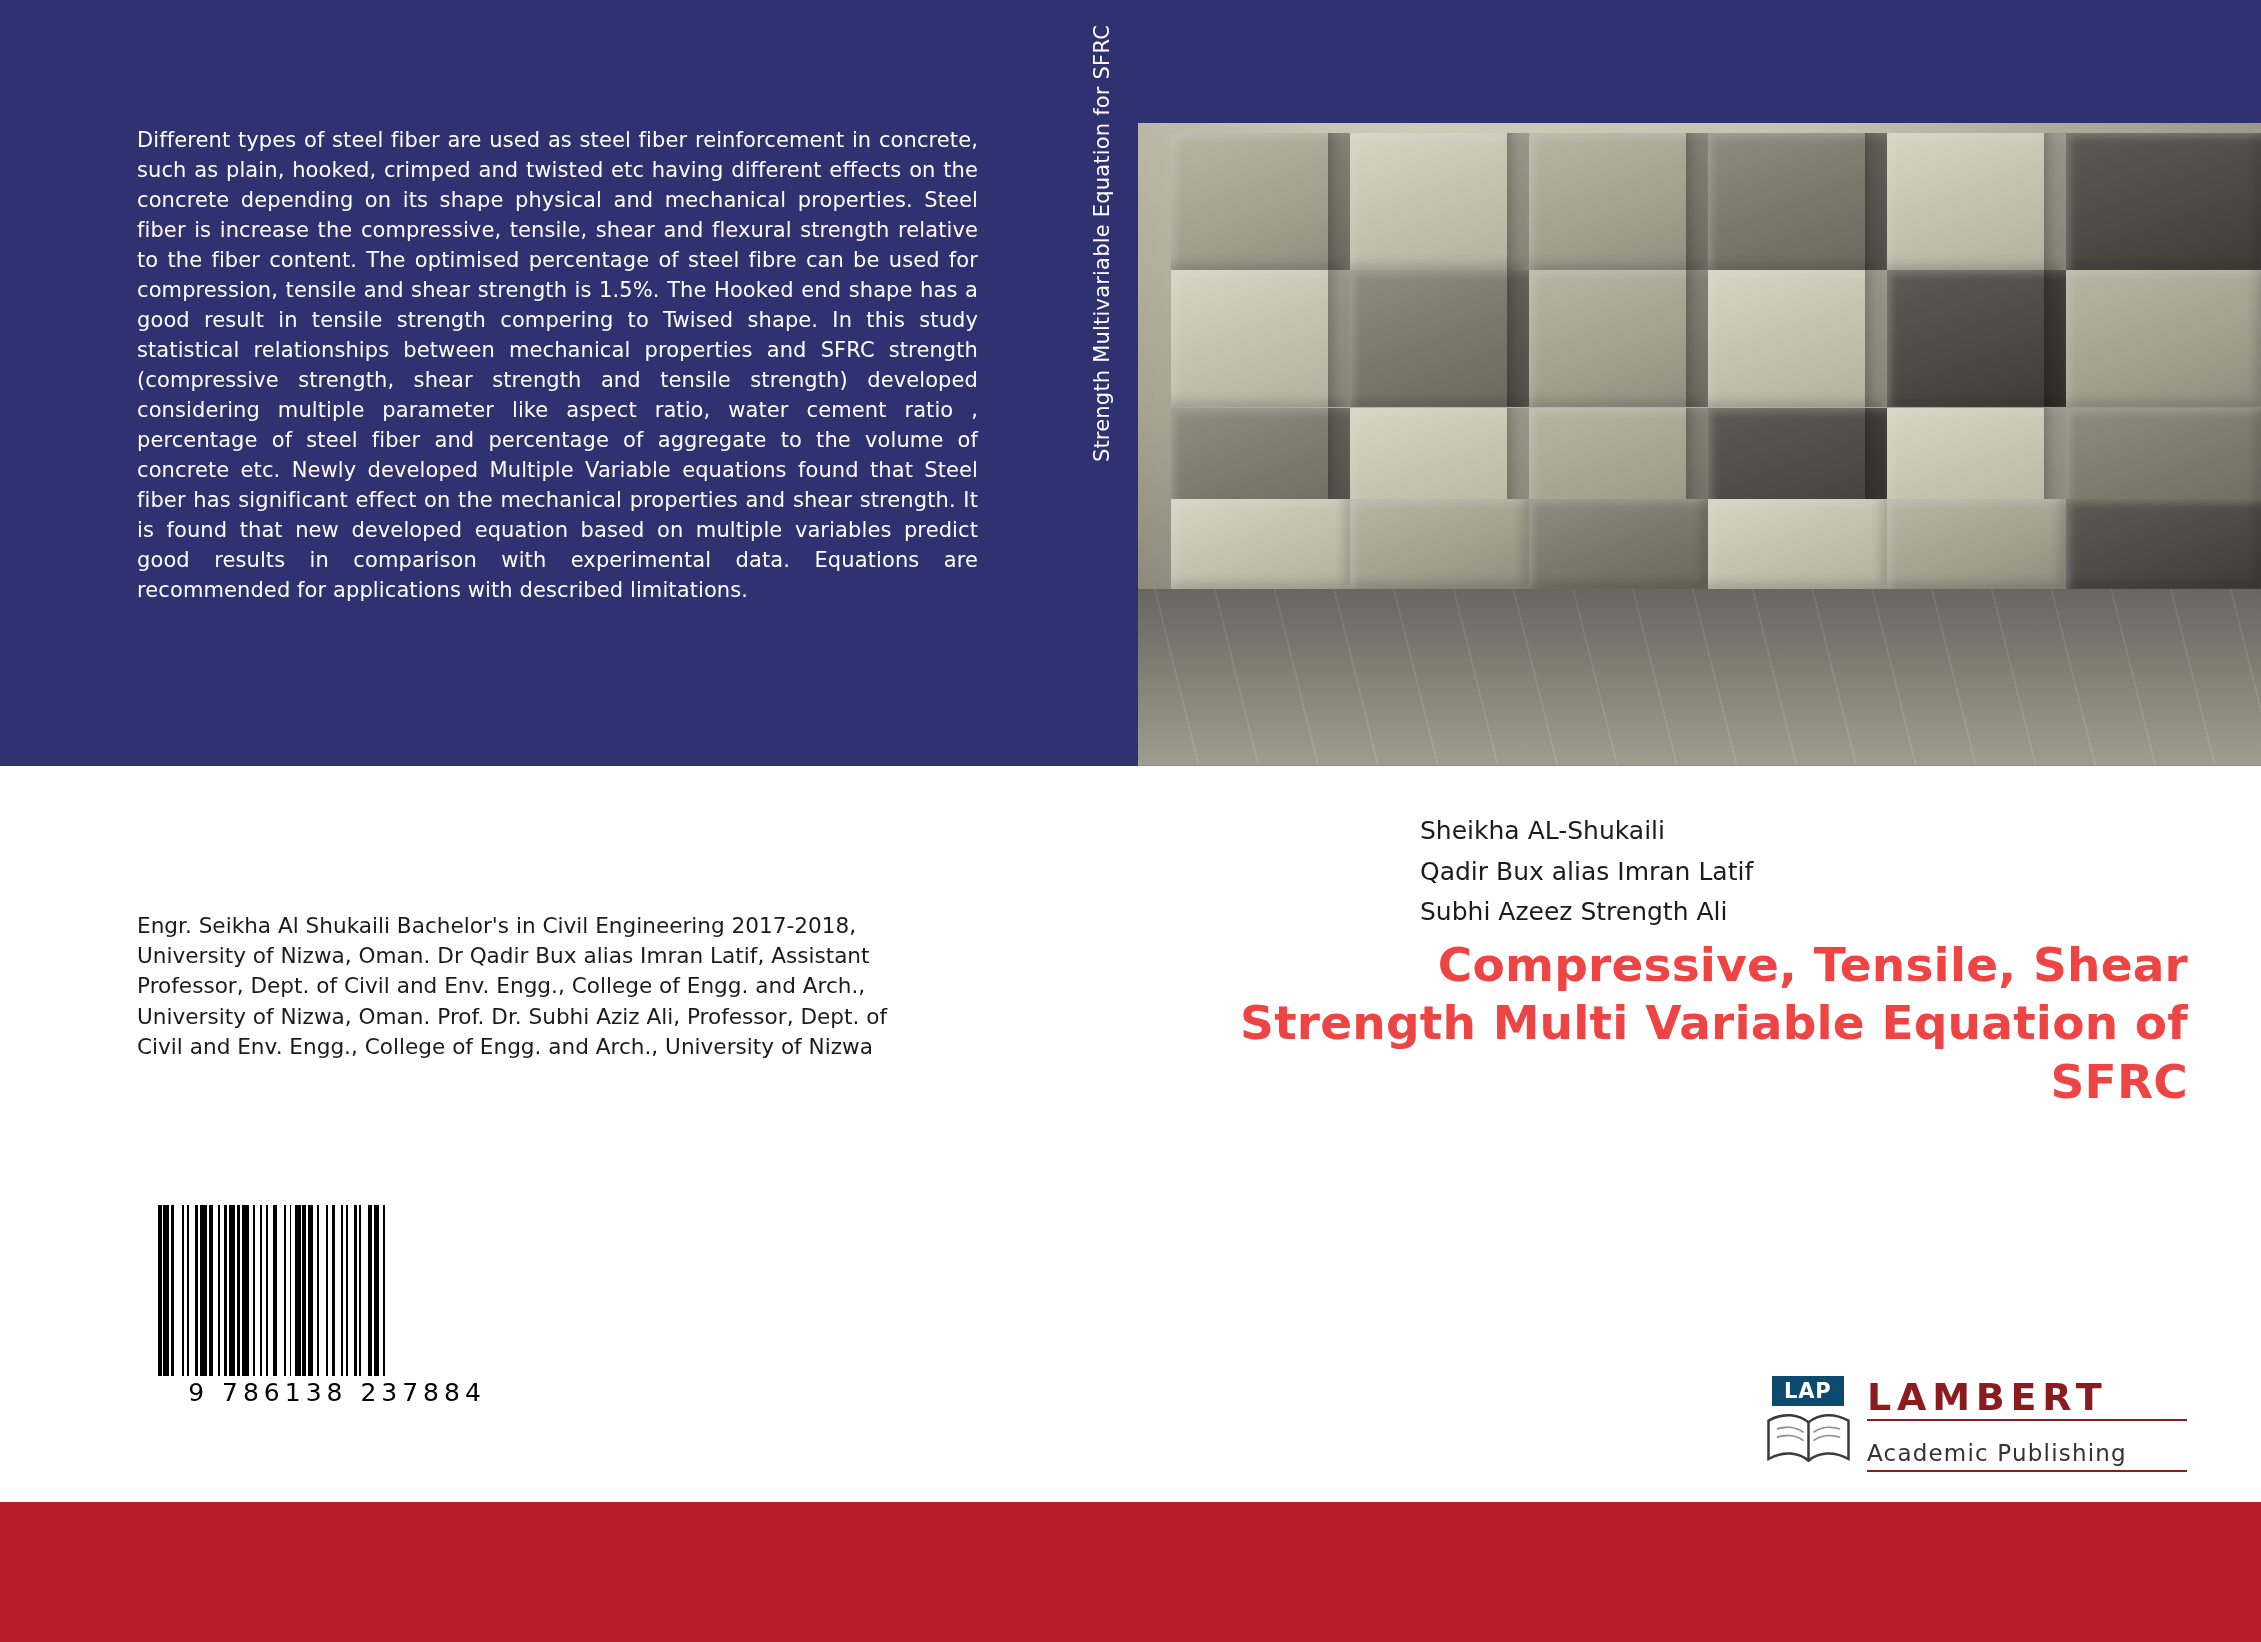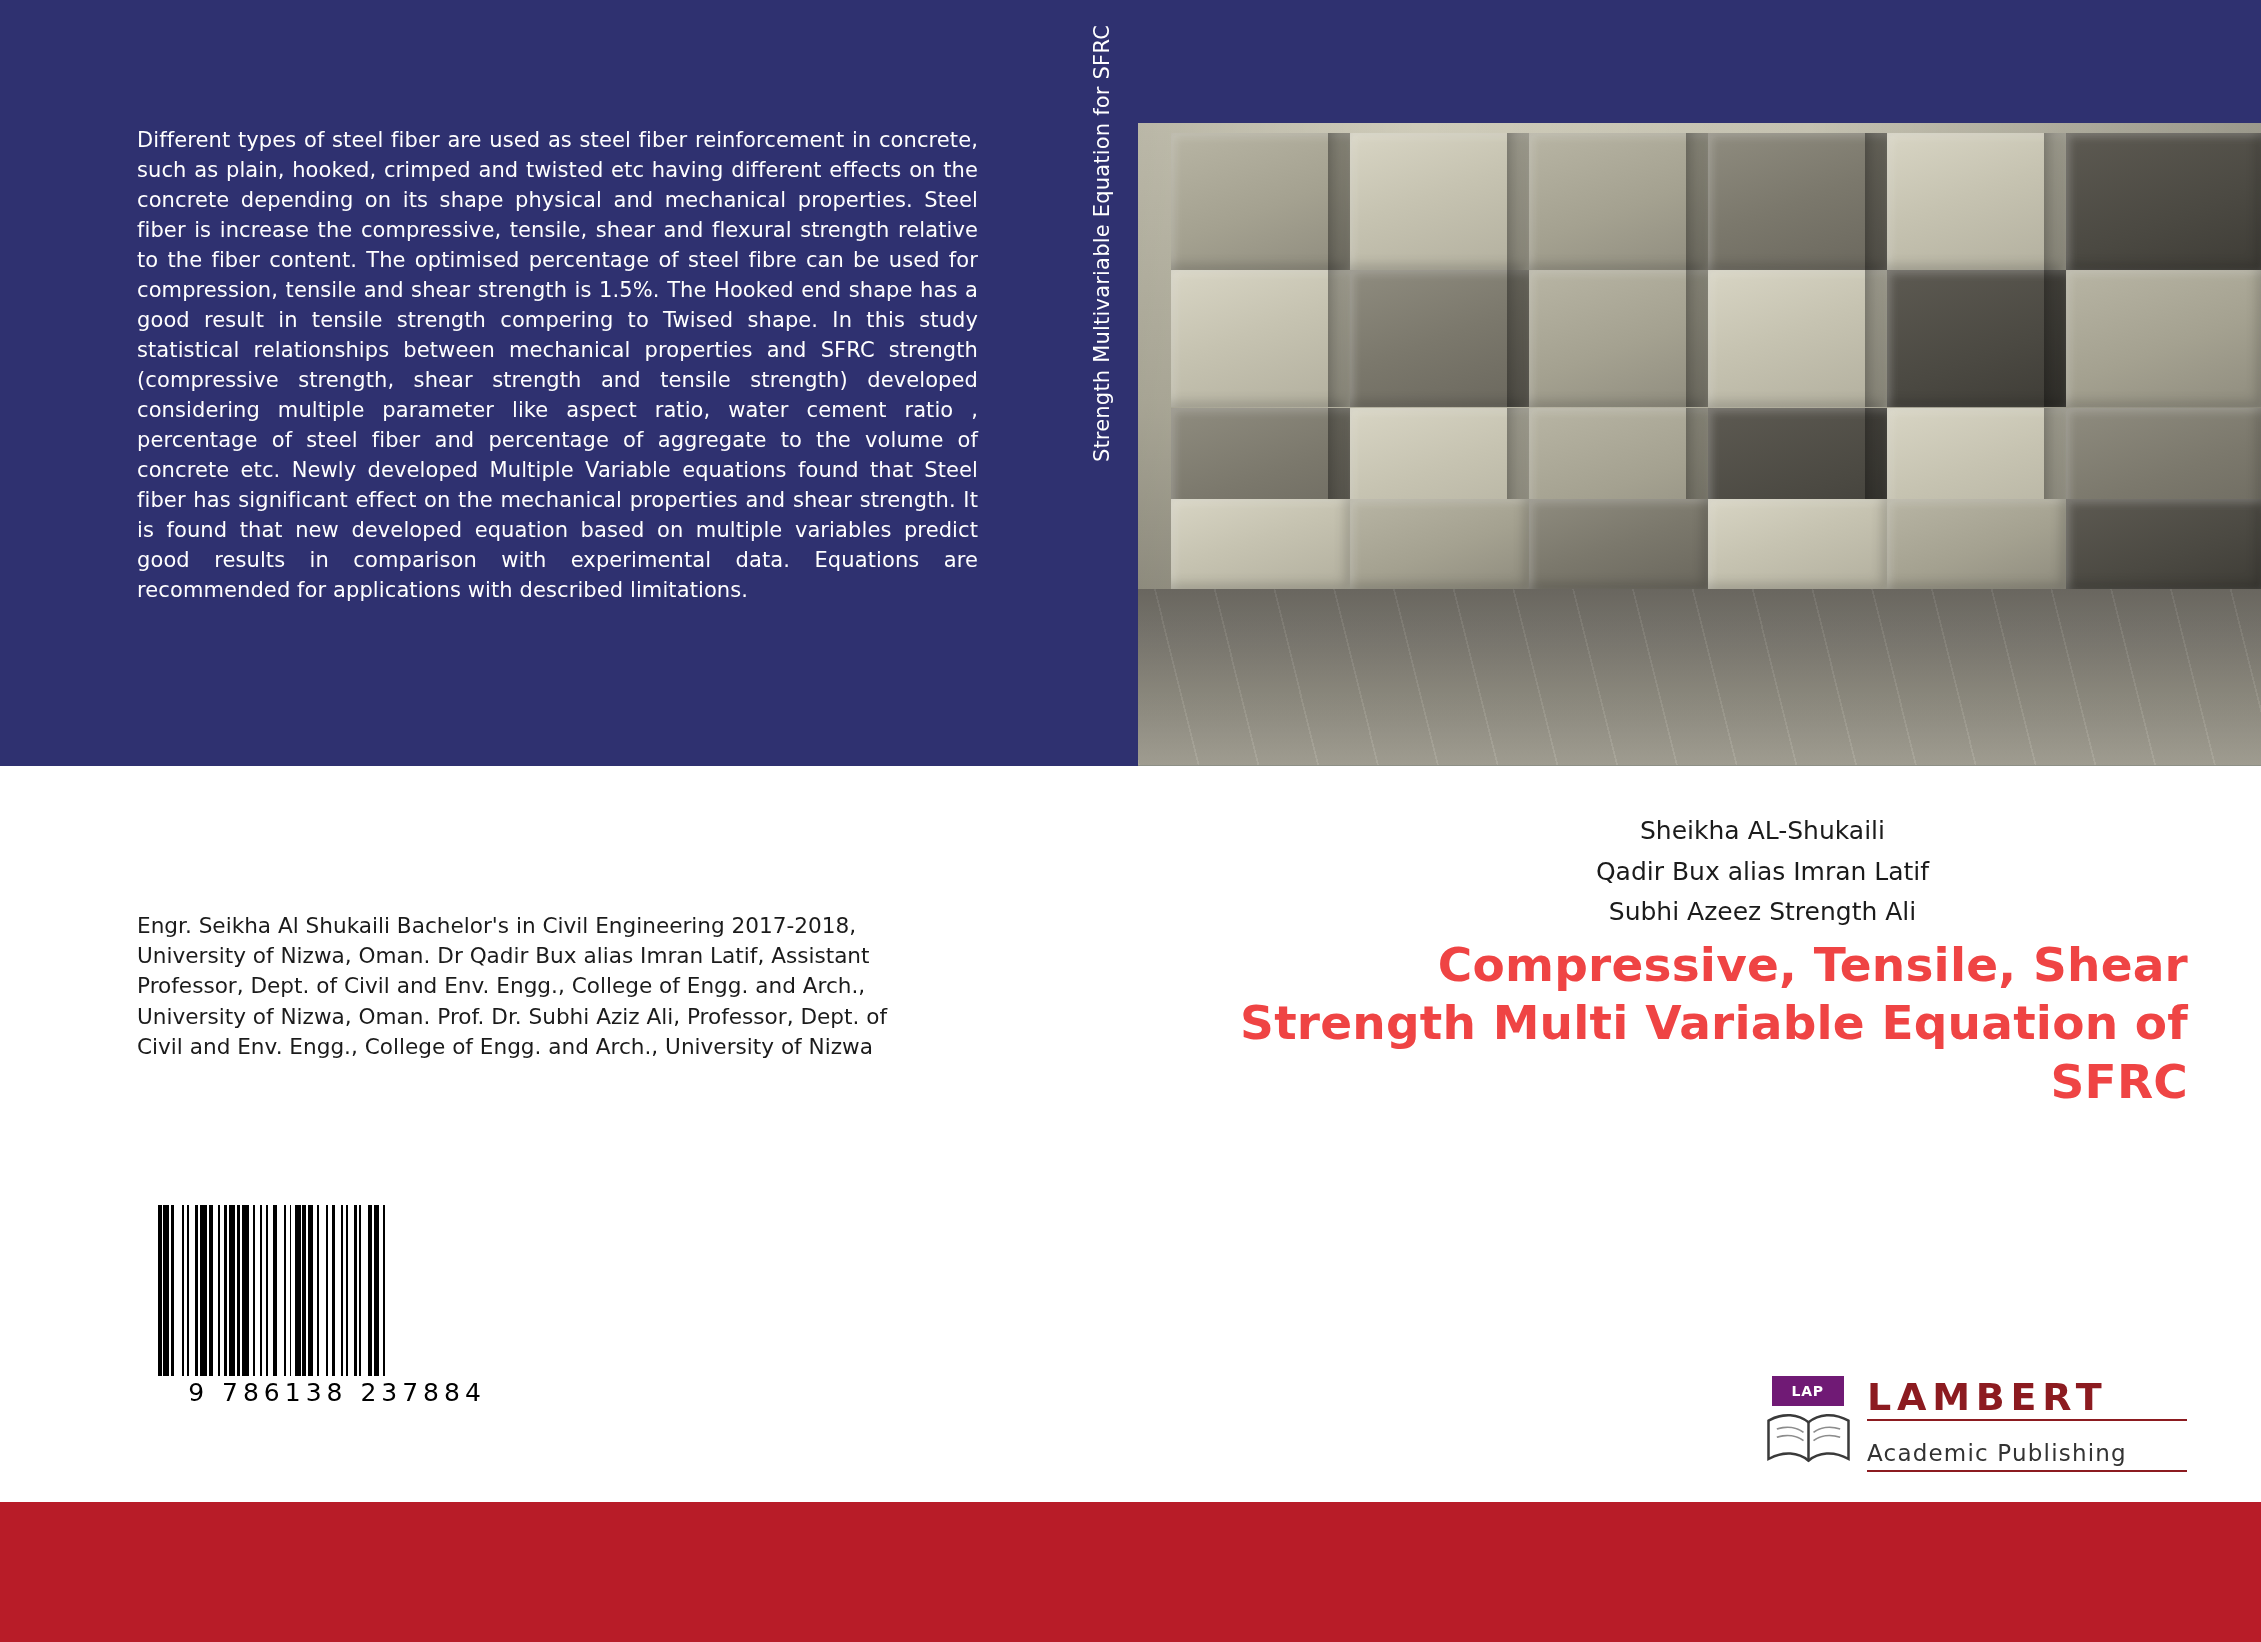--- a/index.html
+++ b/index.html
@@ -168,24 +168,24 @@
     left: 0;
     top: 766px;
     width: 2261px;
     height: 737px;
     background: #ffffff;
   }
 
   
   #authors {
     position: absolute;
-    left: 1342px;
+    left: 1420px;
     top: 811px;
     width: 841px;
-    text-align: center;
+    text-align: left;
     color: #1b1b1b;
     font-size: 25px;
     line-height: 1.62;
   }
 
   #book-title {
     position: absolute;
     left: 1223px;
     top: 936px;
     width: 965px;
@@ -222,23 +222,23 @@
     top: 3.3px;
     width: 98px;
     height: 98px;
   }
   #pub-lap {
     position: absolute;
     left: 11.7px;
     top: 0px;
     width: 72px;
     height: 30px;
-    background: #701a75;
+    background: #0c4a6e;
     color: #ffffff;
-    font-size: 14px;
+    font-size: 21px;
     font-weight: bold;
     letter-spacing: 0.8px;
     text-align: center;
     line-height: 30px;
   }
   #pub-book {
     position: absolute;
     left: 5px;
     top: 33px;
     width: 87px;

